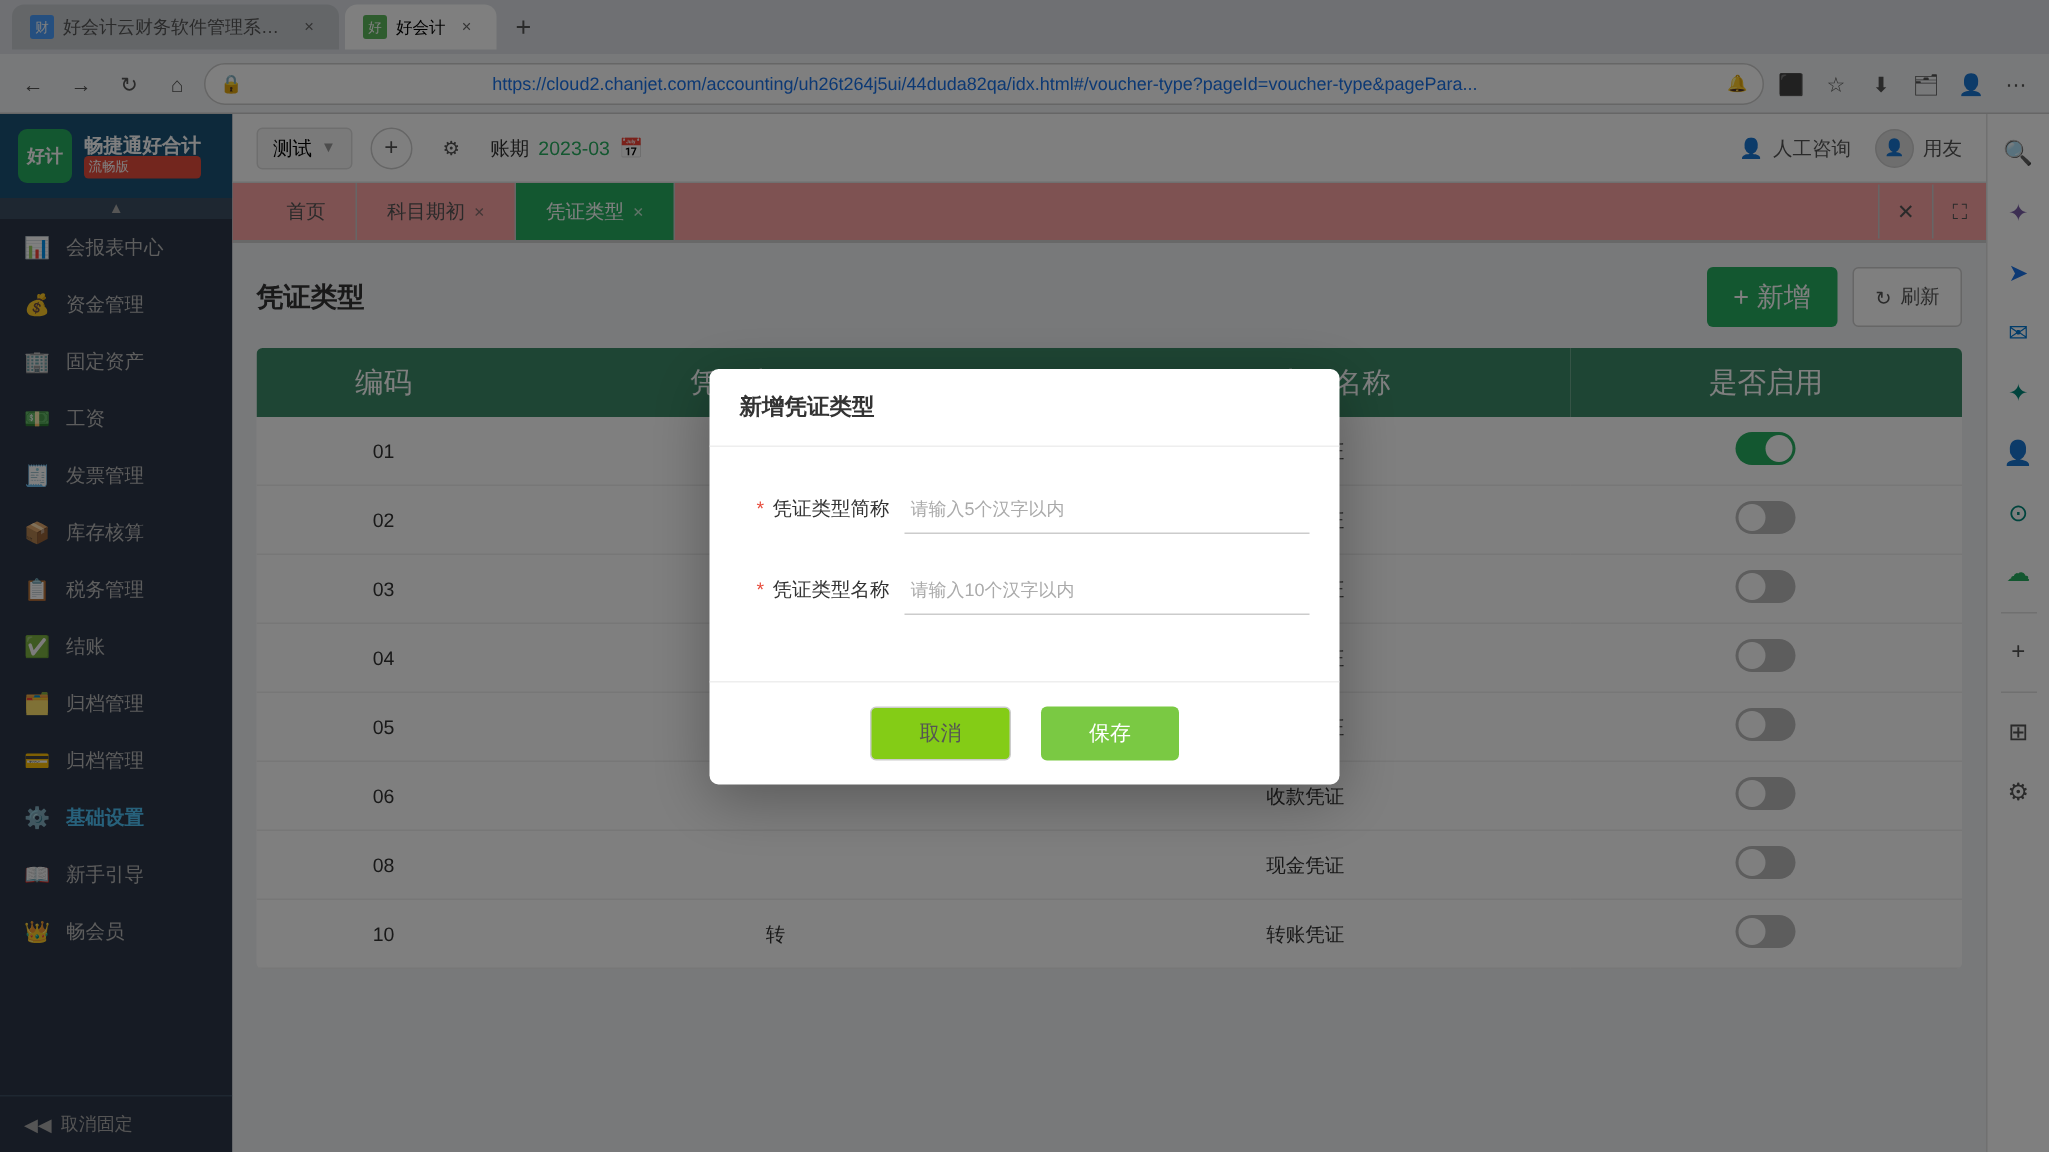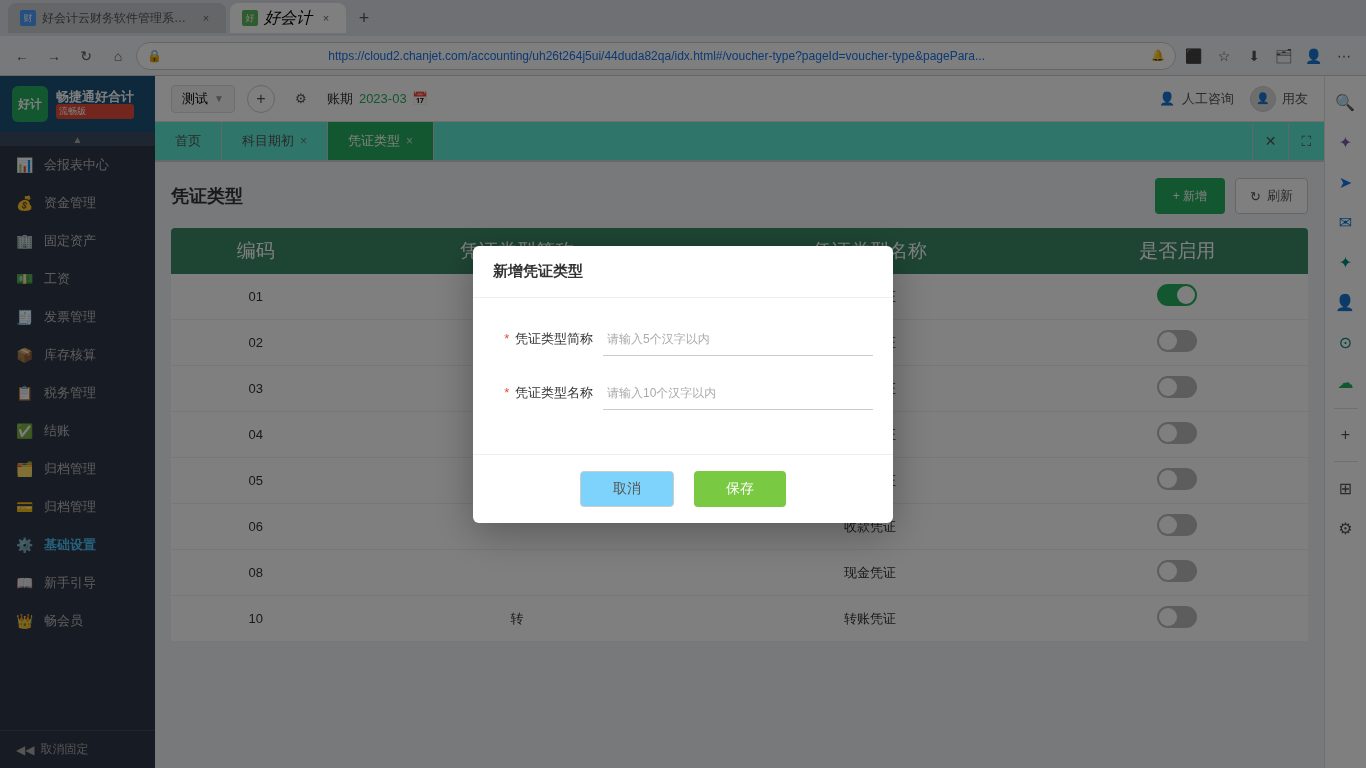--- a/index.html
+++ b/index.html
@@ -48,33 +48,33 @@
     .topbar-add-btn { width: 28px; height: 28px; border-radius: 50%; border: 1px solid #ccc; display: flex; align-items: center; justify-content: center; cursor: pointer; font-size: 16px; color: #555; }
     .topbar-settings-btn { width: 28px; height: 28px; border-radius: 50%; display: flex; align-items: center; justify-content: center; cursor: pointer; color: #555; }
     .period-selector { display: flex; align-items: center; gap: 6px; font-size: 13px; color: #333; }
     .period-icon { color: #27ae60; }
     .topbar-right { margin-left: auto; display: flex; align-items: center; gap: 16px; }
     .consult-btn { display: flex; align-items: center; gap: 6px; color: #555; font-size: 13px; cursor: pointer; }
     .user-btn { display: flex; align-items: center; gap: 6px; color: #555; font-size: 13px; cursor: pointer; }
     .user-avatar { width: 26px; height: 26px; border-radius: 50%; background: #ddd; border: 1px solid #ccc; display: flex; align-items: center; justify-content: center; font-size: 11px; }
 
     
-    .content-tabs { background: #5eead4; display: flex; align-items: center; border-bottom: 2px solid #d0d0d0; padding-left: 0; }
+    .content-tabs { background: #fca5a5; display: flex; align-items: center; border-bottom: 2px solid #d0d0d0; padding-left: 16px; }
     .content-tab { padding: 10px 20px; font-size: 13px; cursor: pointer; color: #555; display: flex; align-items: center; gap: 6px; border-right: 1px solid #ccc; }
     .content-tab.active { background: #27ae60; color: white; }
     .content-tab .tab-x { font-size: 12px; opacity: 0.7; cursor: pointer; }
     .tab-panel-controls { margin-left: auto; display: flex; align-items: center; }
     .tab-panel-btn { width: 36px; height: 36px; display: flex; align-items: center; justify-content: center; cursor: pointer; font-size: 14px; color: #555; border-left: 1px solid #ccc; }
 
     
     .page-body { flex: 1; overflow-y: auto; padding: 16px; background: #f0f2f5; }
     .page-header { display: flex; align-items: center; justify-content: space-between; margin-bottom: 14px; }
     .page-title { font-size: 18px; font-weight: bold; color: #333; }
     .page-actions { display: flex; gap: 10px; }
-    .btn-primary { background: #27ae60; color: white; border: none; padding: 8px 18px; border-radius: 4px; cursor: pointer; font-size: 12px; display: flex; align-items: center; gap: 6px; }
+    .btn-primary { background: #27ae60; color: white; border: none; padding: 8px 18px; border-radius: 4px; cursor: pointer; font-size: 18px; display: flex; align-items: center; gap: 6px; }
     .btn-refresh { background: white; color: #555; border: 1px solid #ccc; padding: 8px 14px; border-radius: 4px; cursor: pointer; font-size: 13px; display: flex; align-items: center; gap: 6px; }
 
     
     .data-table { width: 100%; border-collapse: collapse; background: white; border-radius: 4px; overflow: hidden; }
     .data-table thead { background: #3d8b68; color: white; }
     .data-table th { padding: 10px 16px; text-align: center; font-size: 19px; font-weight: normal; }
     .data-table td { padding: 10px 16px; text-align: center; font-size: 13px; color: #333; border-bottom: 1px solid #eee; }
     .toggle-on { width: 40px; height: 22px; background: #27ae60; border-radius: 11px; position: relative; display: inline-block; }
     .toggle-on::after { content: ''; position: absolute; width: 18px; height: 18px; background: white; border-radius: 50%; top: 2px; right: 2px; }
     .toggle-off { width: 40px; height: 22px; background: #bbb; border-radius: 11px; position: relative; display: inline-block; }
@@ -84,21 +84,21 @@
     .modal-overlay { position: fixed; top: 0; left: 0; width: 100%; height: 100%; background: rgba(0,0,0,0.5); display: flex; align-items: center; justify-content: center; z-index: 1000; }
     .modal { background: white; border-radius: 6px; width: 420px; padding: 0; overflow: hidden; box-shadow: 0 10px 40px rgba(0,0,0,0.3); }
     .modal-header { padding: 16px 20px; border-bottom: 1px solid #eee; font-size: 15px; font-weight: bold; color: #333; }
     .modal-body { padding: 24px 20px; }
     .form-row { display: flex; align-items: center; margin-bottom: 20px; }
     .form-label { width: 110px; text-align: right; padding-right: 10px; font-size: 13px; color: #333; flex-shrink: 0; }
     .form-label .required { color: #e74c3c; margin-right: 2px; }
     .form-input { flex: 1; height: 34px; border: none; border-bottom: 1px solid #ccc; outline: none; font-size: 13px; padding: 0 4px; color: #333; }
     .form-input::placeholder { color: #aaa; font-size: 12px; }
     .modal-footer { padding: 16px 20px; display: flex; justify-content: center; gap: 20px; border-top: 1px solid #eee; }
-    .btn-cancel { background: #7dd3fc; color: #555; border: 1px solid #ccc; padding: 8px 32px; border-radius: 4px; cursor: pointer; font-size: 14px; }
+    .btn-cancel { background: #84cc16; color: #555; border: 1px solid #ccc; padding: 8px 32px; border-radius: 4px; cursor: pointer; font-size: 14px; }
     .btn-save { background: #7ac943; color: white; border: none; padding: 8px 32px; border-radius: 4px; cursor: pointer; font-size: 14px; }
 
     
     .right-panel { width: 42px; background: white; border-left: 1px solid #e0e0e0; display: flex; flex-direction: column; align-items: center; padding-top: 8px; gap: 4px; }
     .right-btn { width: 36px; height: 36px; display: flex; align-items: center; justify-content: center; cursor: pointer; border-radius: 4px; color: #555; font-size: 16px; }
     .right-btn.highlight { color: #7b5ea7; }
     .right-btn.blue { color: #1a73e8; }
     .right-btn.teal { color: #00897b; }
     .right-btn.green { color: #27ae60; }
     .right-divider { width: 24px; height: 1px; background: #e0e0e0; margin: 4px 0; }
@@ -108,21 +108,21 @@
 
 <div class="browser-chrome">
   <div class="tab-bar">
     <div class="tab inactive">
       <span class="tab-favicon">财</span>
       <span style="font-size:12px; max-width:150px; overflow:hidden; white-space:nowrap; text-overflow:ellipsis;">好会计云财务软件管理系统_会计</span>
       <span class="tab-close">×</span>
     </div>
     <div class="tab active">
       <span class="tab-favicon2">好</span>
-      <span style="font-size:16px;font-style:italic;">好会计</span>
+      <span style="font-size:11px;">好会计</span>
       <span class="tab-close">×</span>
     </div>
     <div class="new-tab-btn">+</div>
   </div>
   <div class="browser-controls">
     <div class="browser-btn">←</div>
     <div class="browser-btn">→</div>
     <div class="browser-btn">↻</div>
     <div class="browser-btn">⌂</div>
     <div class="address-bar">

